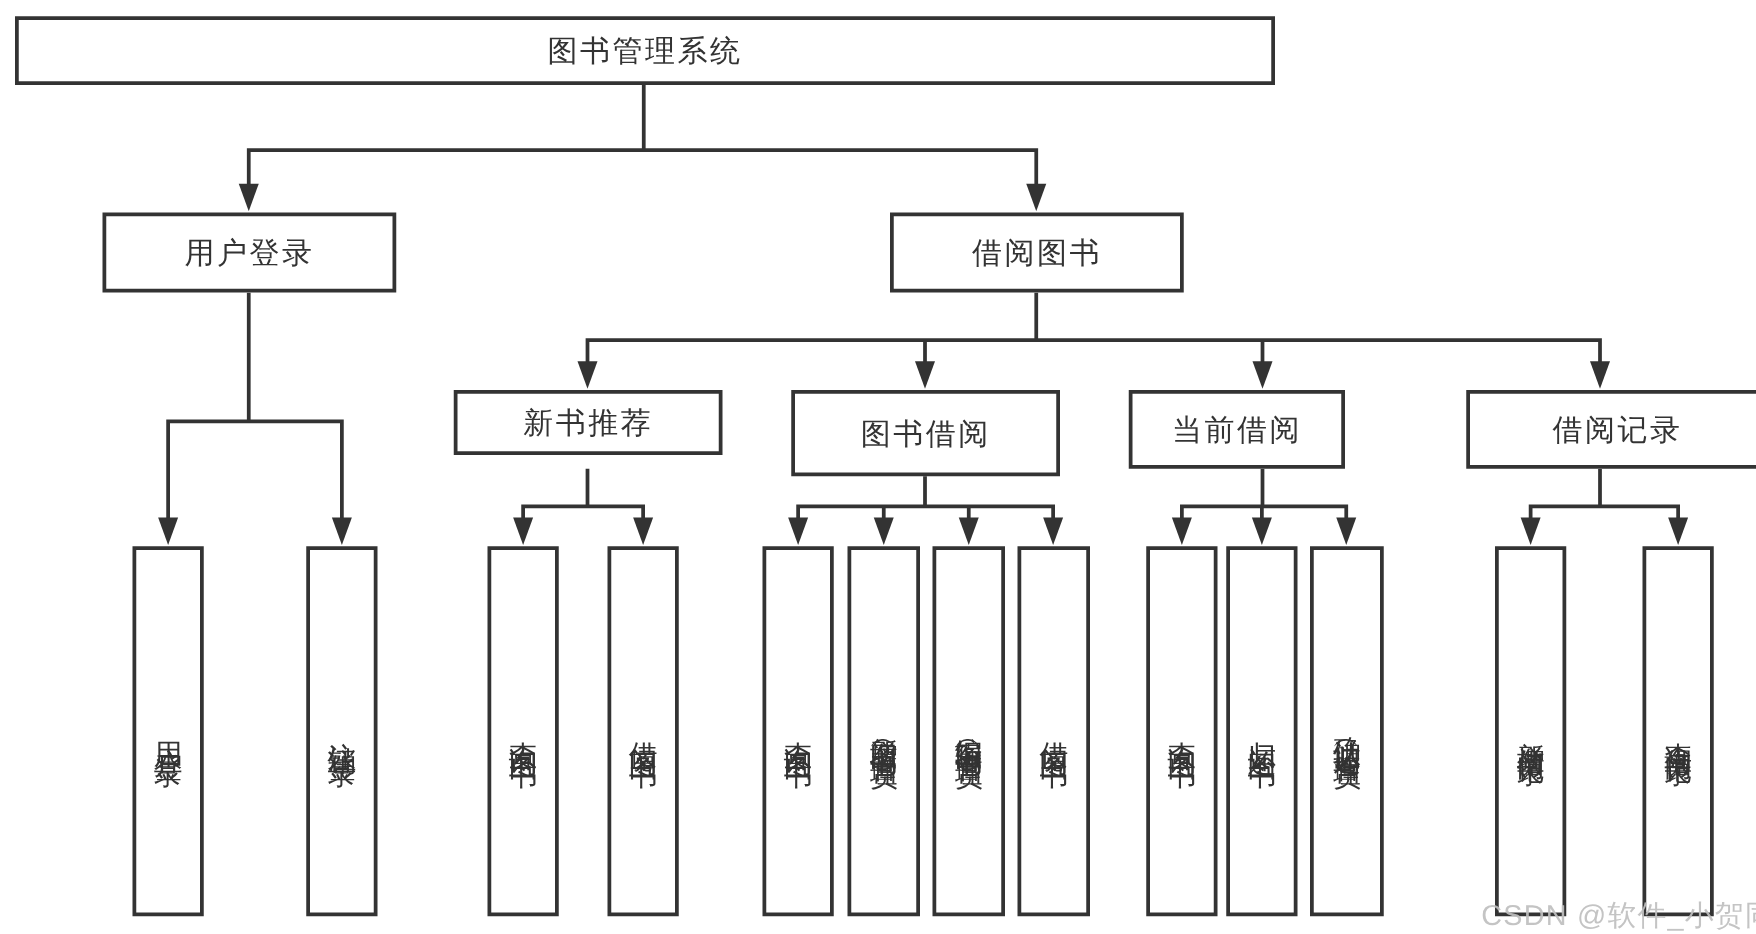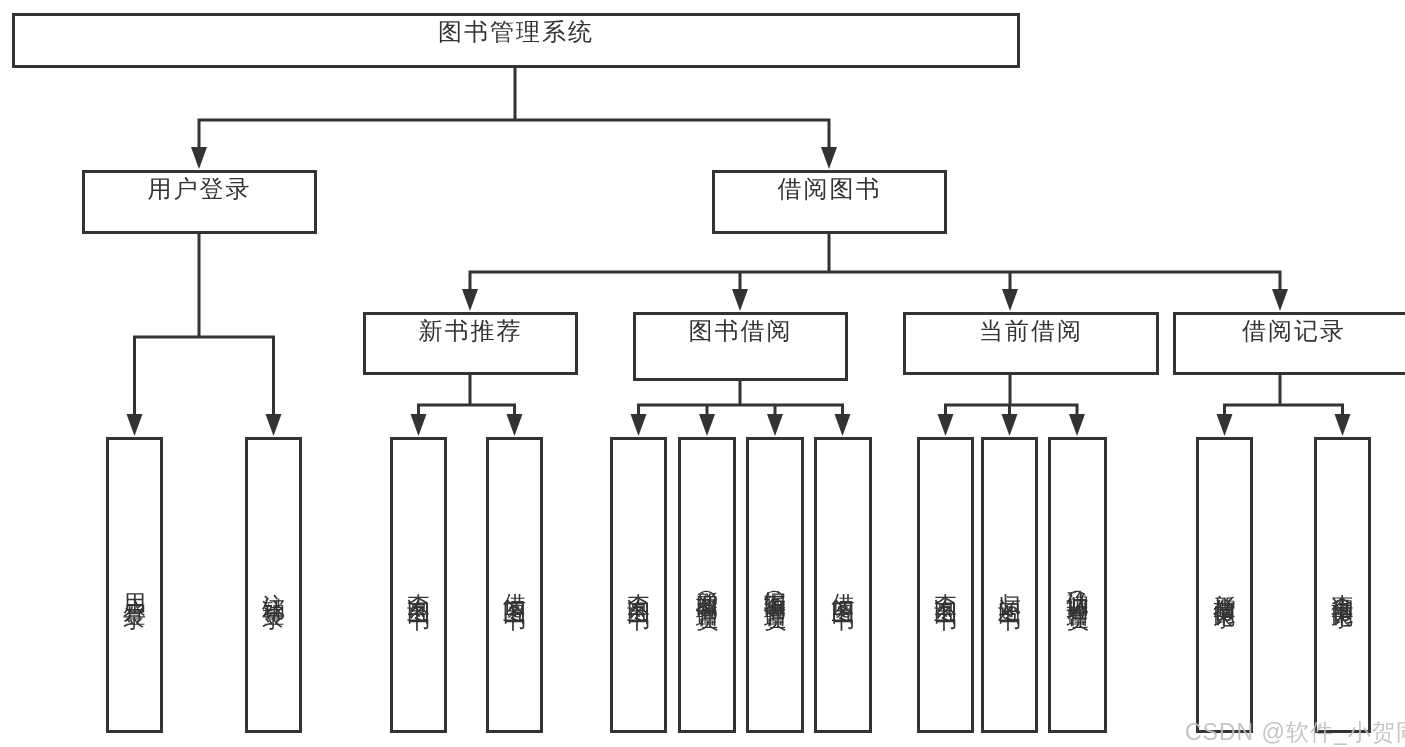--- a/index.html
+++ b/index.html
@@ -19,40 +19,41 @@
     left: 0; top: 0;
     width: 1405px; height: 747px;
     z-index: 1;
   }
 
   .node {
     position: absolute;
     background: #ffffff;
     border: 3px solid #333333;
     display: flex;
+    align-items: center;
     justify-content: center;
     z-index: 2;
   }
 
   .node .hlabel {
     font-size: 24px;
     letter-spacing: 2px;
     color: #333333;
     white-space: nowrap;
   }
 
   
   .n-root   { left: 12px;   top: 13px;  width: 1008px; height: 55px; }
   
   .n-user   { left: 82px;   top: 170px; width: 235px;  height: 64px; }
   .n-mgmt   { left: 712px;  top: 170px; width: 235px;  height: 64px; }
   
-  .n-new    { left: 363px;  top: 312px; width: 215px;  height: 63px; }
+  .n-new    { left: 363px;  top: 312px; width: 215px;  height: 52px; }
   .n-borrow { left: 633px;  top: 312px; width: 215px;  height: 69px; }
-  .n-cur    { left: 903px;  top: 312px; width: 256px;  height: 63px; }
+  .n-cur    { left: 903px;  top: 312px; width: 173px;  height: 63px; }
   .n-rec    { left: 1173px; top: 312px; width: 242px;  height: 63px; }
 
   
   .leaf {
     position: absolute;
     top: 437px;
     height: 296px;
     width: 57px;
     background: #ffffff;
     border: 3px solid #333333;

